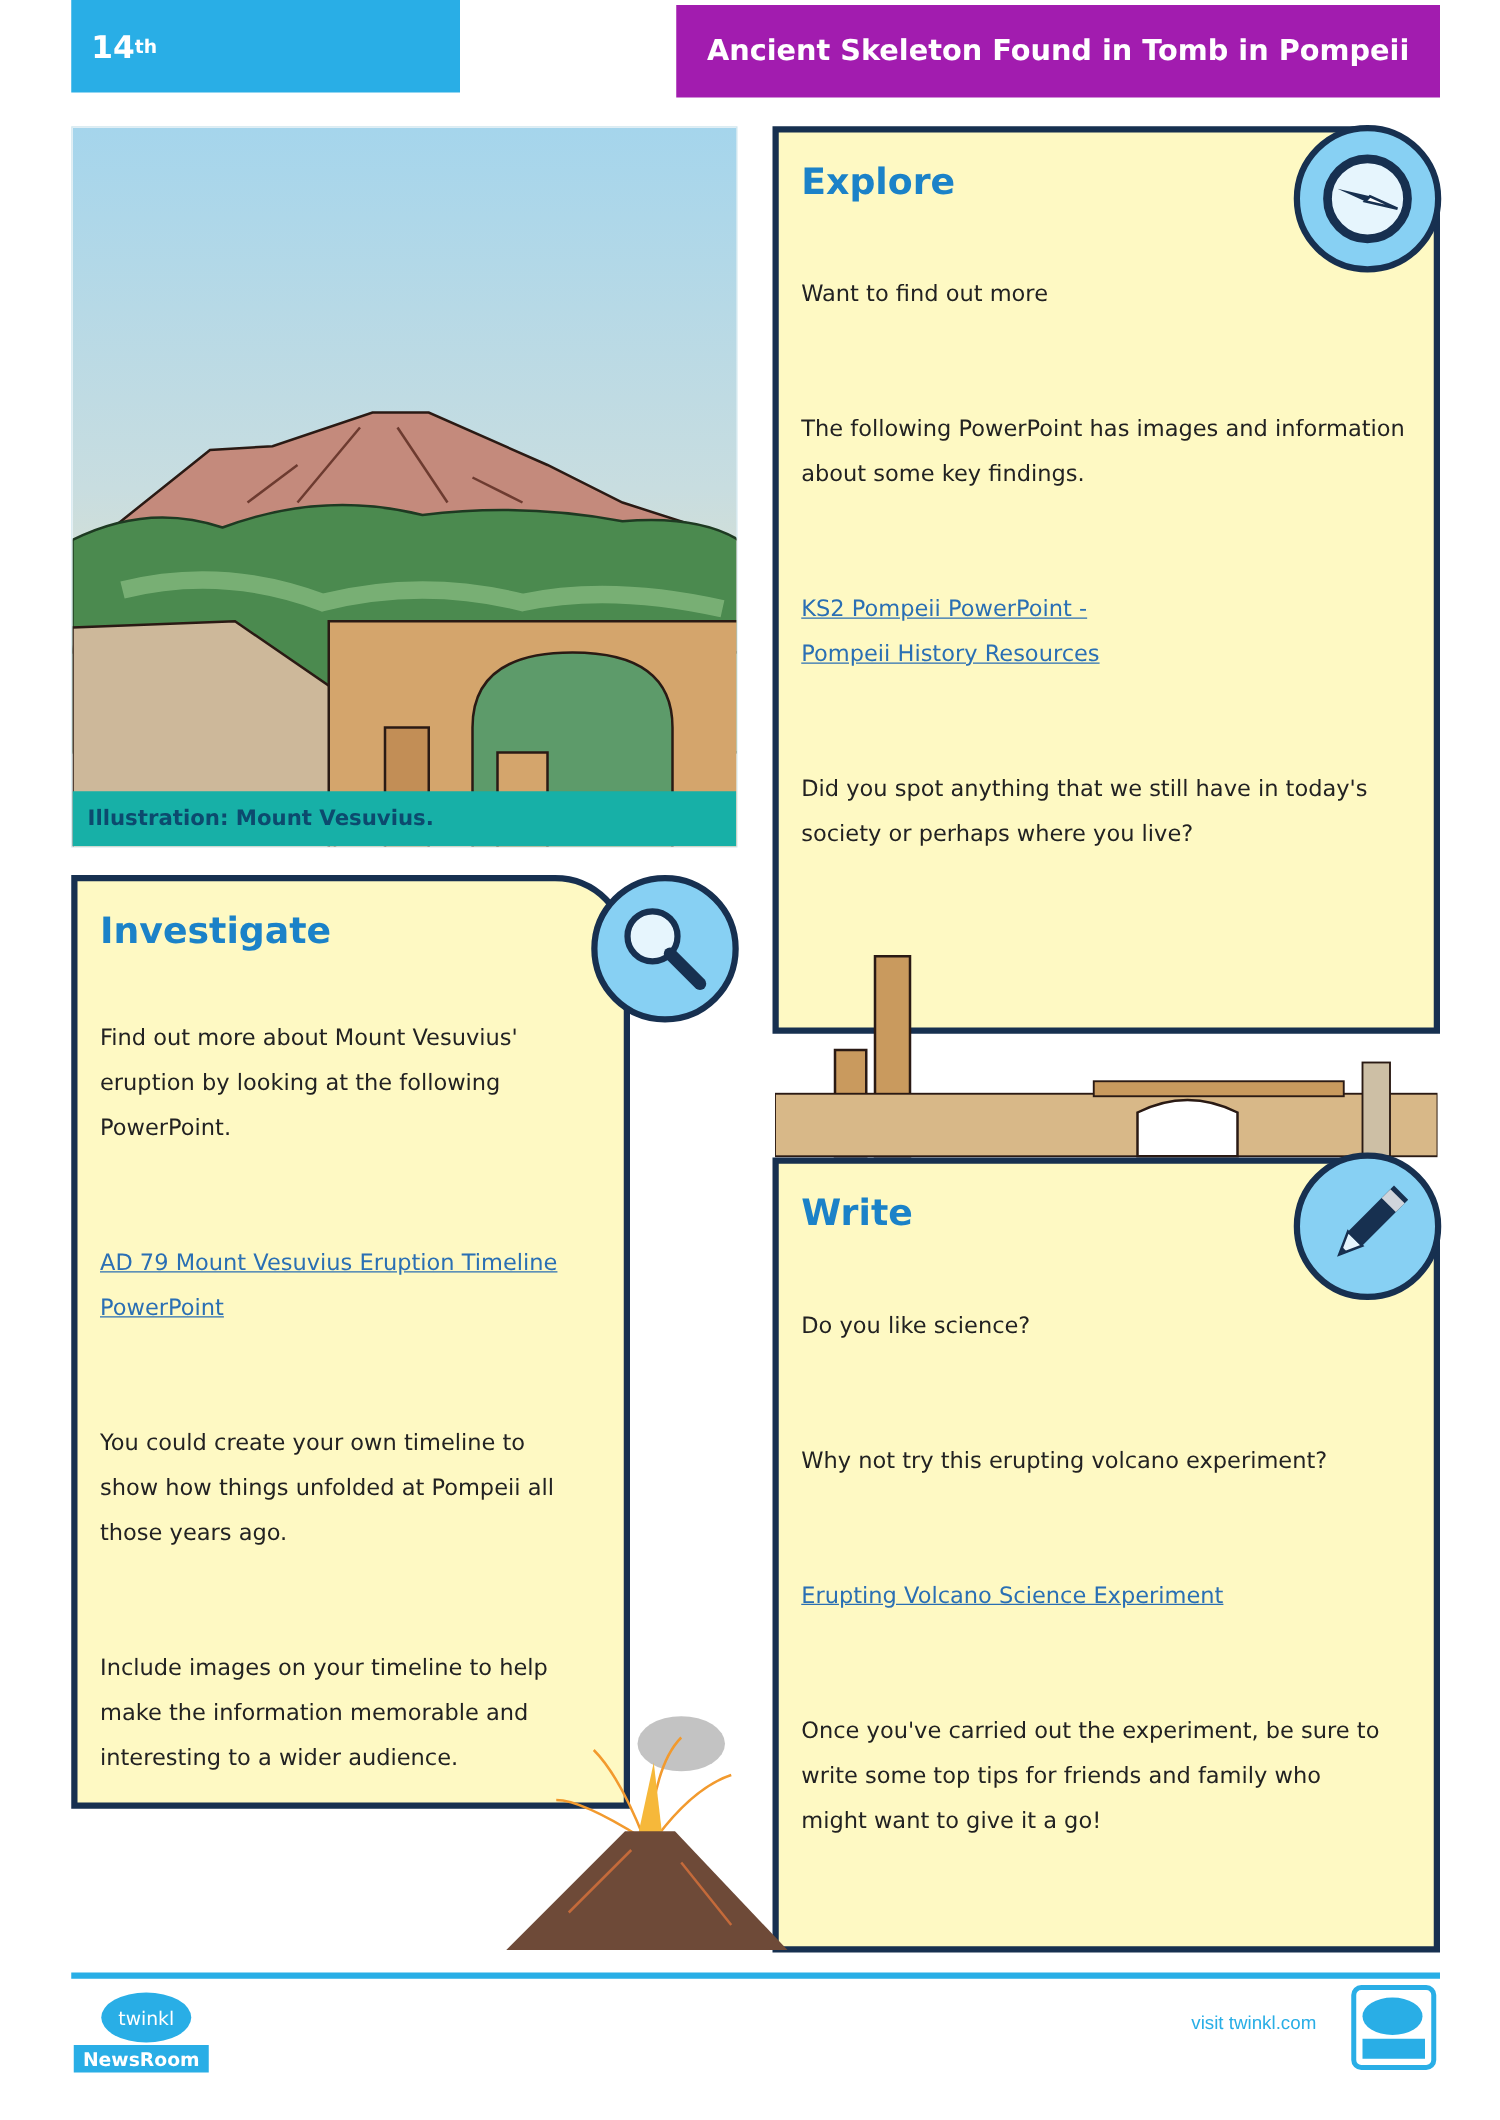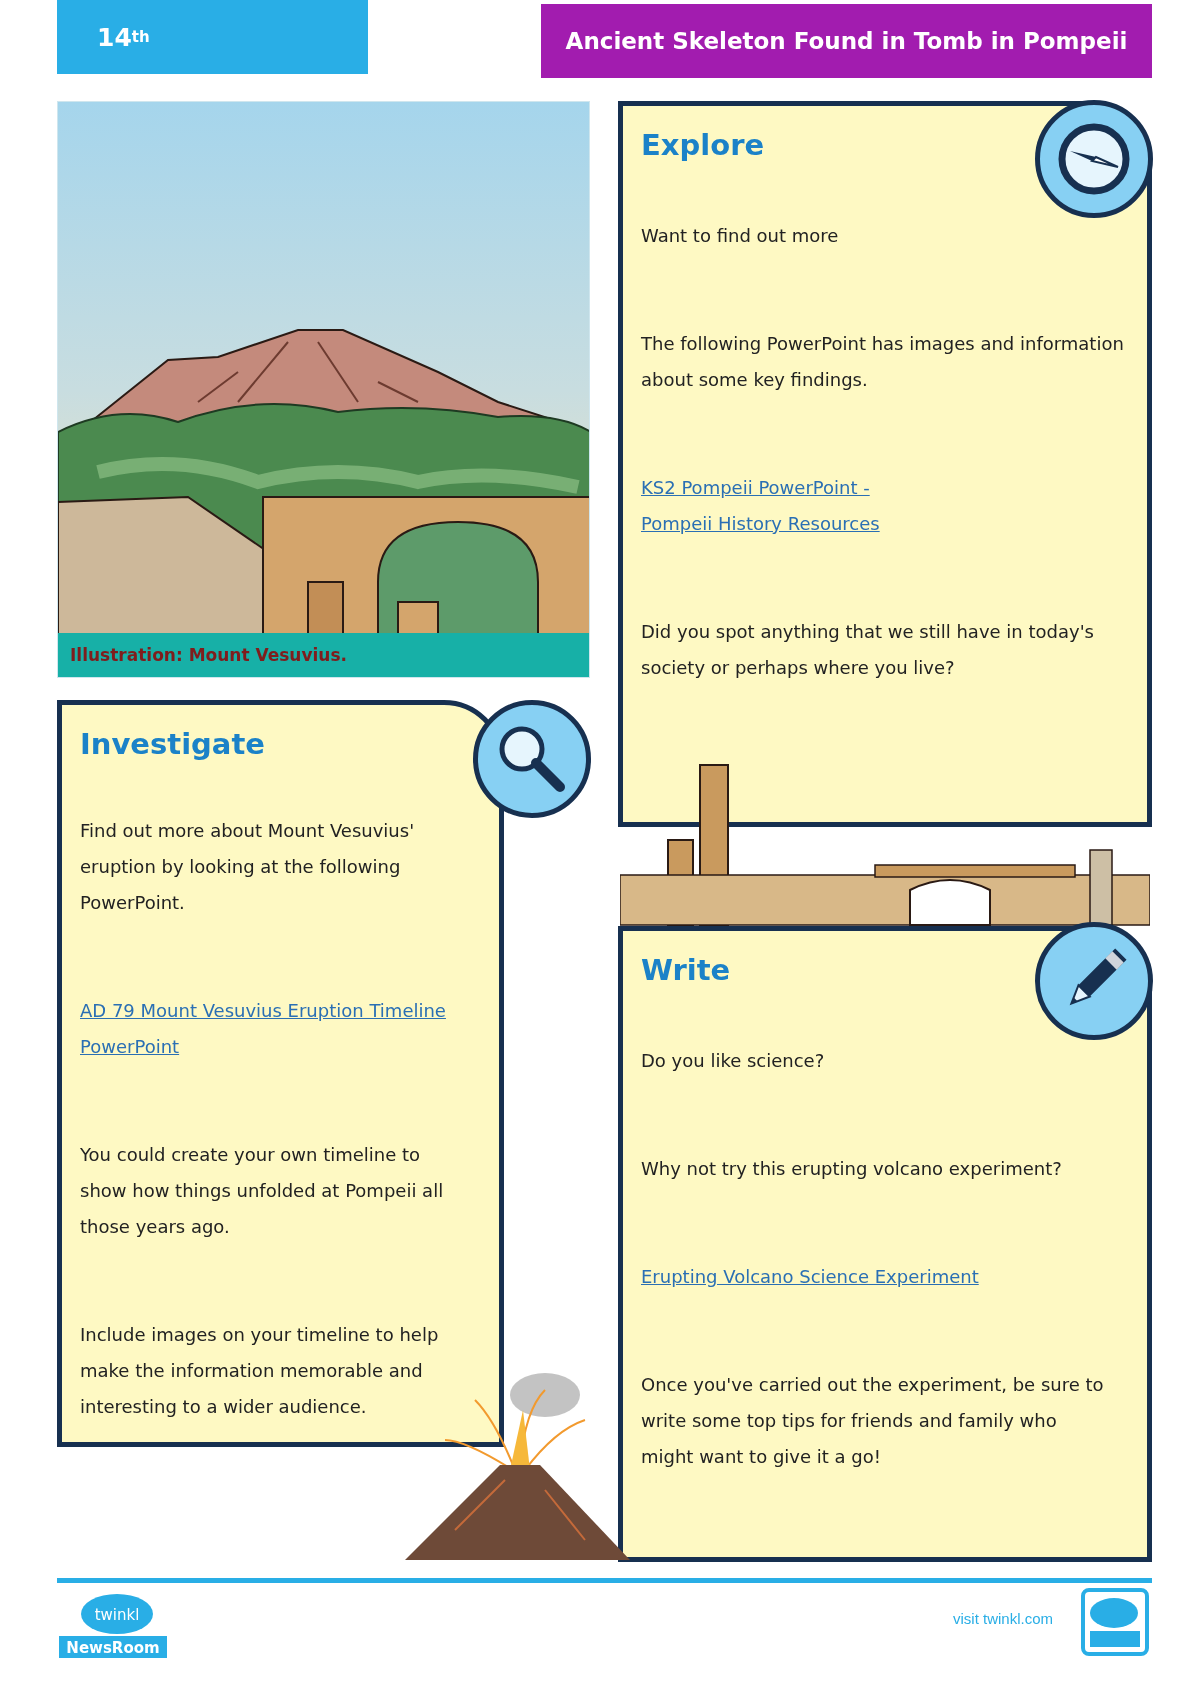--- a/index.html
+++ b/index.html
@@ -2,38 +2,38 @@
 <html><head>
   <meta charset="utf-8">
   <style>
     * { box-sizing: border-box; margin: 0; padding: 0; }
     html, body { width: 1200px; height: 1696px; background: #ffffff; overflow: hidden; }
     body { position: relative; font-family: "DejaVu Sans", sans-serif; color: #222; }
 
     .header-date {
       position: absolute; left: 57px; top: 0; width: 311px; height: 74px;
       background: #29aee6; color: #fff; font-weight: bold; font-size: 25px;
-      display: flex; align-items: center; padding-left: 40px;
+      display: flex; align-items: center; padding-left: 16px;
       font-family: "DejaVu Sans", sans-serif;
     }
     .header-date sup { font-size: 15px; margin-right: 6px; }
     .header-title {
       position: absolute; left: 541px; top: 4px; width: 611px; height: 74px;
       background: #a21caf; color: #fff; font-weight: bold; font-size: 23px;
       display: flex; align-items: center; justify-content: center;
     }
 
     .hero {
       position: absolute; left: 57px; top: 101px; width: 533px; height: 577px;
       overflow: hidden; border: 1px solid #cfe6ee;
     }
     .hero svg { display: block; }
     .hero-caption {
       position: absolute; left: 0; bottom: 0; width: 100%; height: 44px;
-      background: #17b0a7; color: #7f1d1d; font-size: 17px; font-weight: bold;
+      background: #17b0a7; color: #0c4a6e; font-size: 17px; font-weight: bold;
       display: flex; align-items: center; padding-left: 12px;
     }
 
     .card {
       position: absolute; background: #fef9c3; border: 5px solid #173050;
       border-top-right-radius: 60px;
     }
     .card-title {
       position: absolute; left: 18px; top: 22px; font-size: 29px; font-weight: bold;
       color: #1b82c8;

